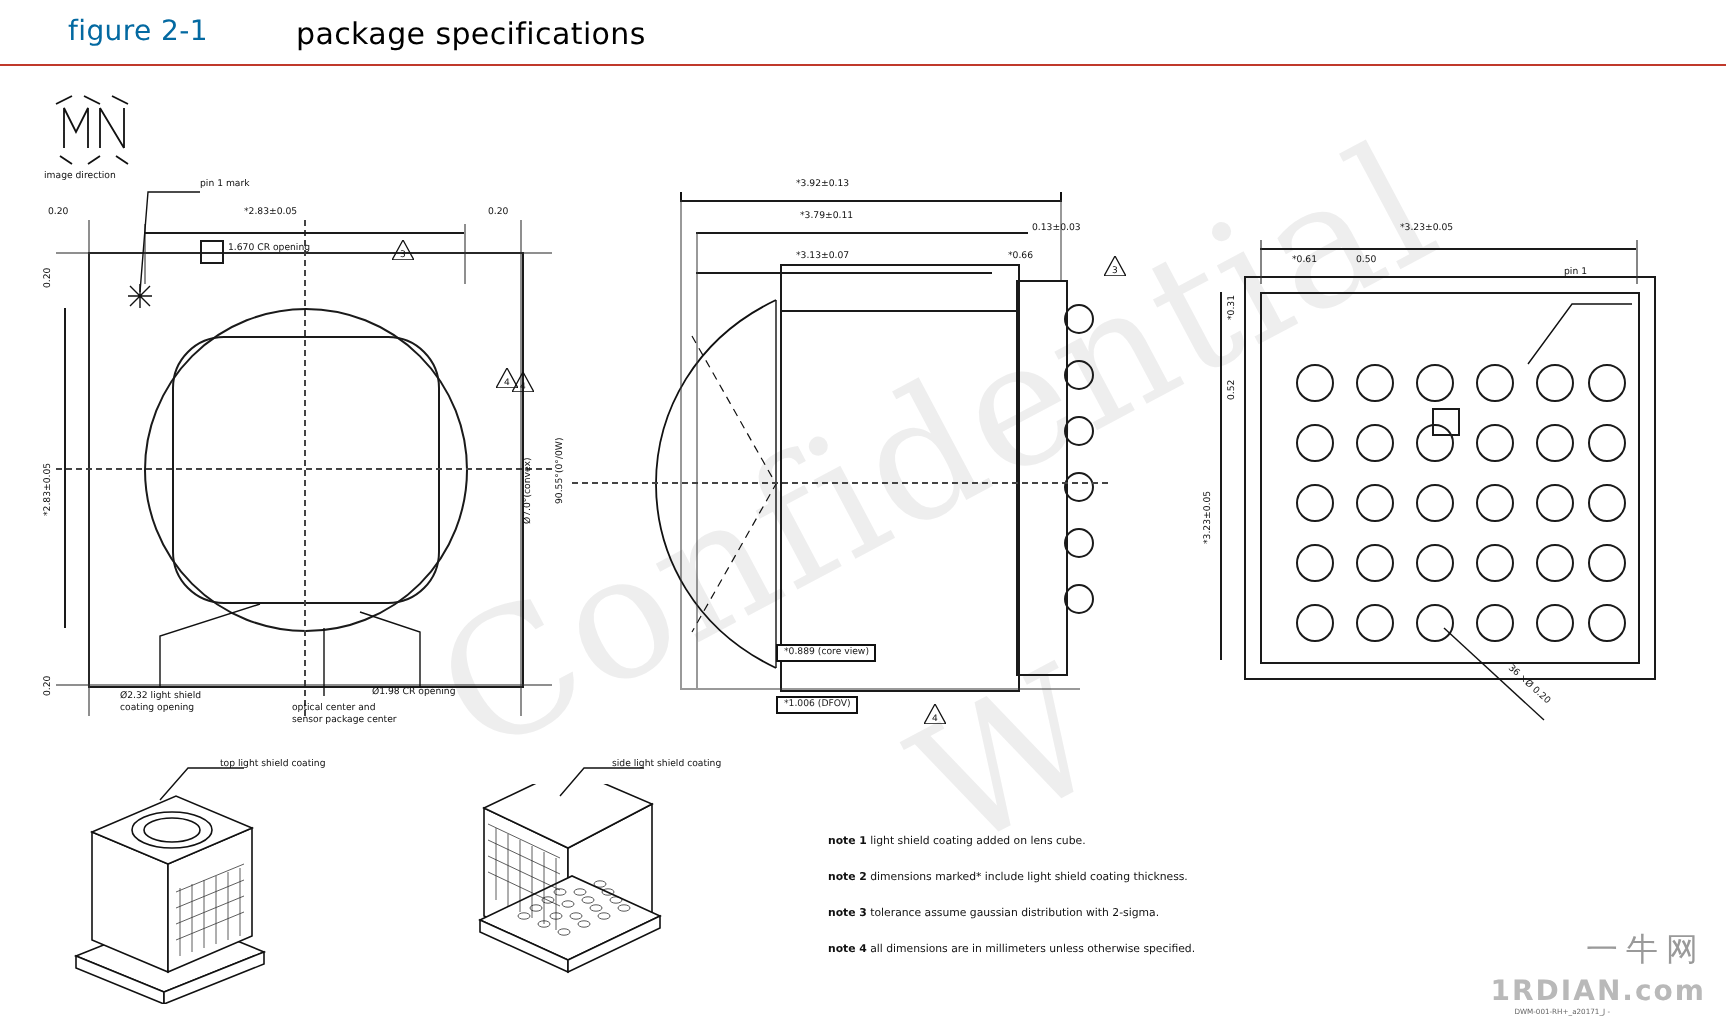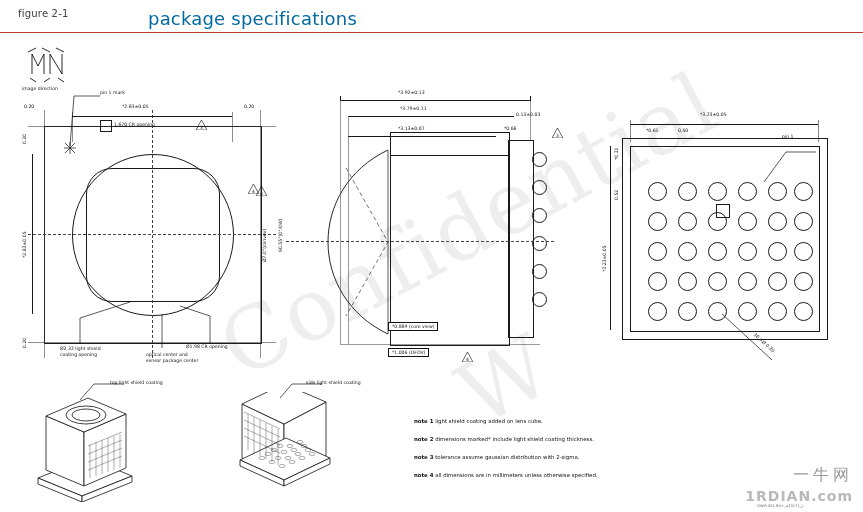--- a/index.html
+++ b/index.html
@@ -8,28 +8,28 @@
     background:#ffffff;
     font-family:"DejaVu Sans", sans-serif;
     color:#1a1a1a;
     position:relative;
     overflow:hidden;
   }
   .page{position:absolute;left:0;top:0;width:863px;height:512px;}
 
   
   .hdr-title{
-    position:absolute;left:18px;top:8px;
-    font-size:10px;color:#404040;
+    position:absolute;left:34px;top:8px;
+    font-size:14px;color:#0369a1;
     font-family:"DejaVu Sans", sans-serif;
     letter-spacing:.2px;
   }
   .hdr-sub{
     position:absolute;left:148px;top:8px;
-    font-size:18px;color:#0369a1;
+    font-size:15px;color:#000000;
     letter-spacing:.2px;
   }
   .hdr-rule{
     position:absolute;left:0;top:32px;width:863px;height:1px;
     background:#c0392b;
   }
 
   
   .ln{position:absolute;background:#1a1a1a;}
   .hl{height:1px;}

